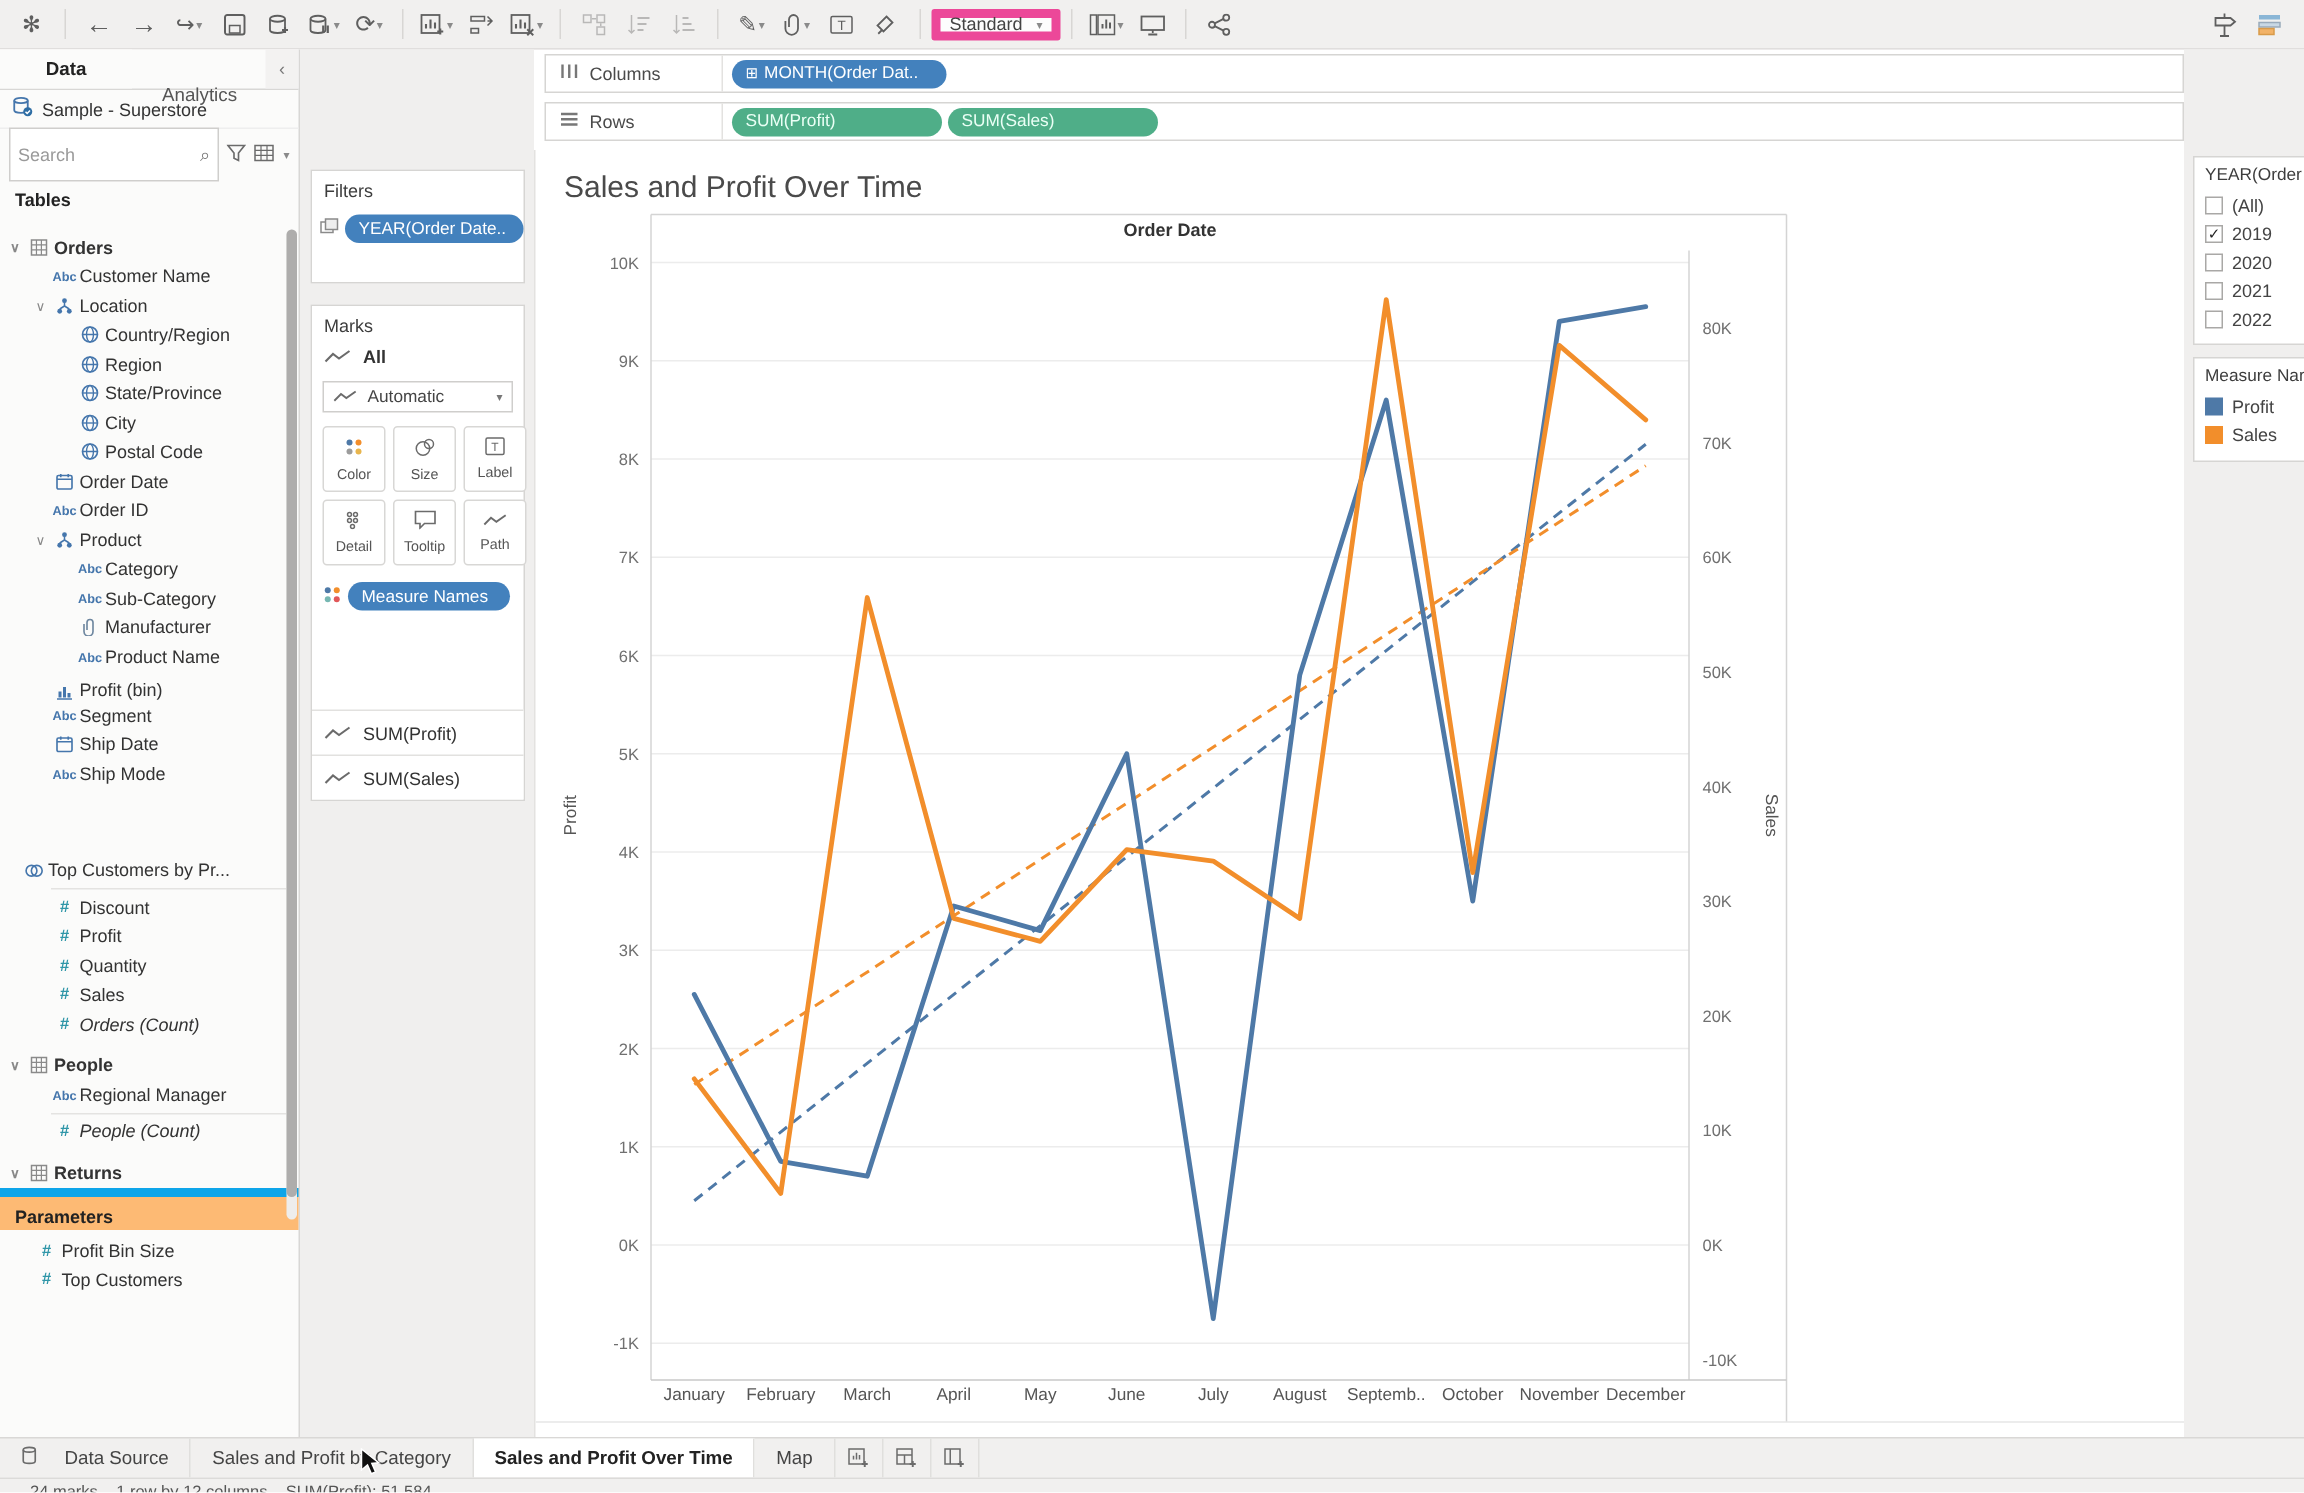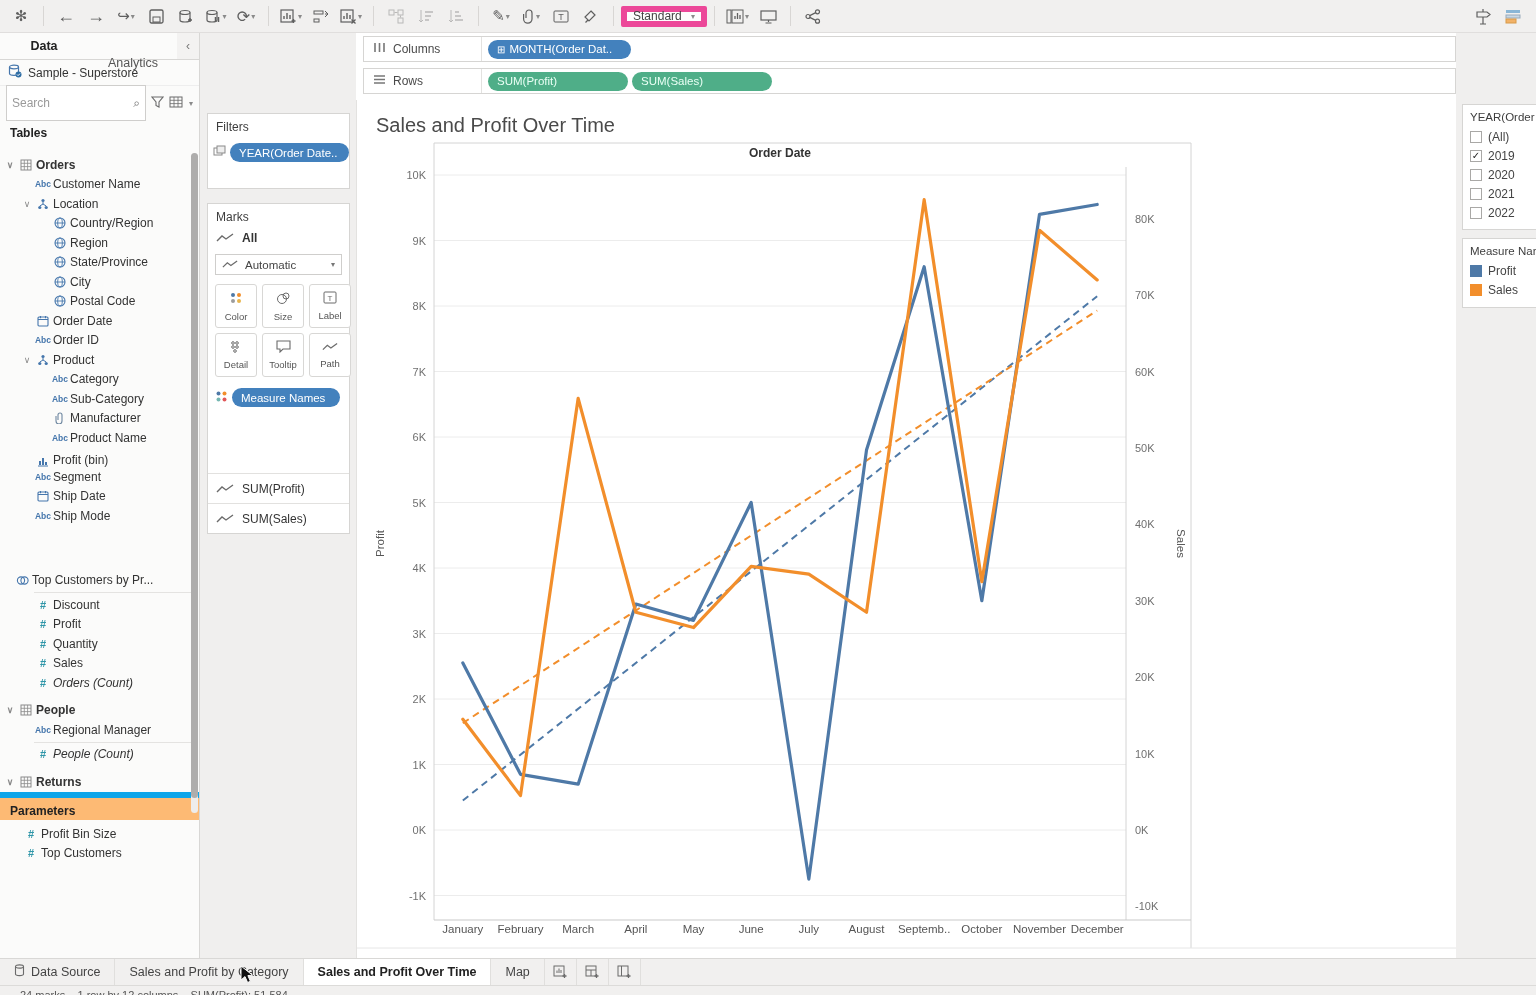--- a/index.html
+++ b/index.html
@@ -87,21 +87,21 @@
   .rcard .rtitle { font-size:11.5px; color:#3d3d3d; padding:6px 0 4px 7px; white-space:nowrap; }
   .chk-row { display:flex; align-items:center; gap:6px; height:19px; padding-left:7px; font-size:12px; color:#444; }
   .chk { width:12px; height:12px; border:1px solid #a9a8a6; background:#fff; flex:none; display:flex; align-items:center;
          justify-content:center; font-size:10px; color:#222; }
   .leg-row { display:flex; align-items:center; gap:6px; height:19px; padding-left:7px; font-size:12px; color:#444; }
   .swatch { width:12px; height:12px; flex:none; }
 
   
   #tab-bar { left:0; top:958px; width:1536px; height:27px; background:#f1f0ef; border-top:1px solid #d9d8d6;
              display:flex; align-items:stretch; }
-  .sheet-tab { display:flex; align-items:center; gap:6px; padding:0 14px; font-size:12.5px; color:#444;
+  .sheet-tab { display:flex; align-items:center; gap:18px; padding:0 14px; font-size:12.5px; color:#444;
                border-right:1px solid #e0dfdd; white-space:nowrap; }
   .sheet-tab.active { background:#fff; font-weight:bold; color:#222; }
   .tab-icbtn { display:flex; align-items:center; justify-content:center; width:32px; color:#666;
                border-right:1px solid #e0dfdd; }
   #status-bar { left:0; top:985px; width:1536px; height:10px; background:#f1f0ef; border-top:1px solid #dcdbd9; overflow:hidden; }
   #status-text { position:absolute; left:20px; top:3px; font-size:11px; color:#555; white-space:pre; }
   #cursor { left:240px; top:965px; width:18px; height:20px; z-index:50; }
 </style>
 </head>
 <body>

